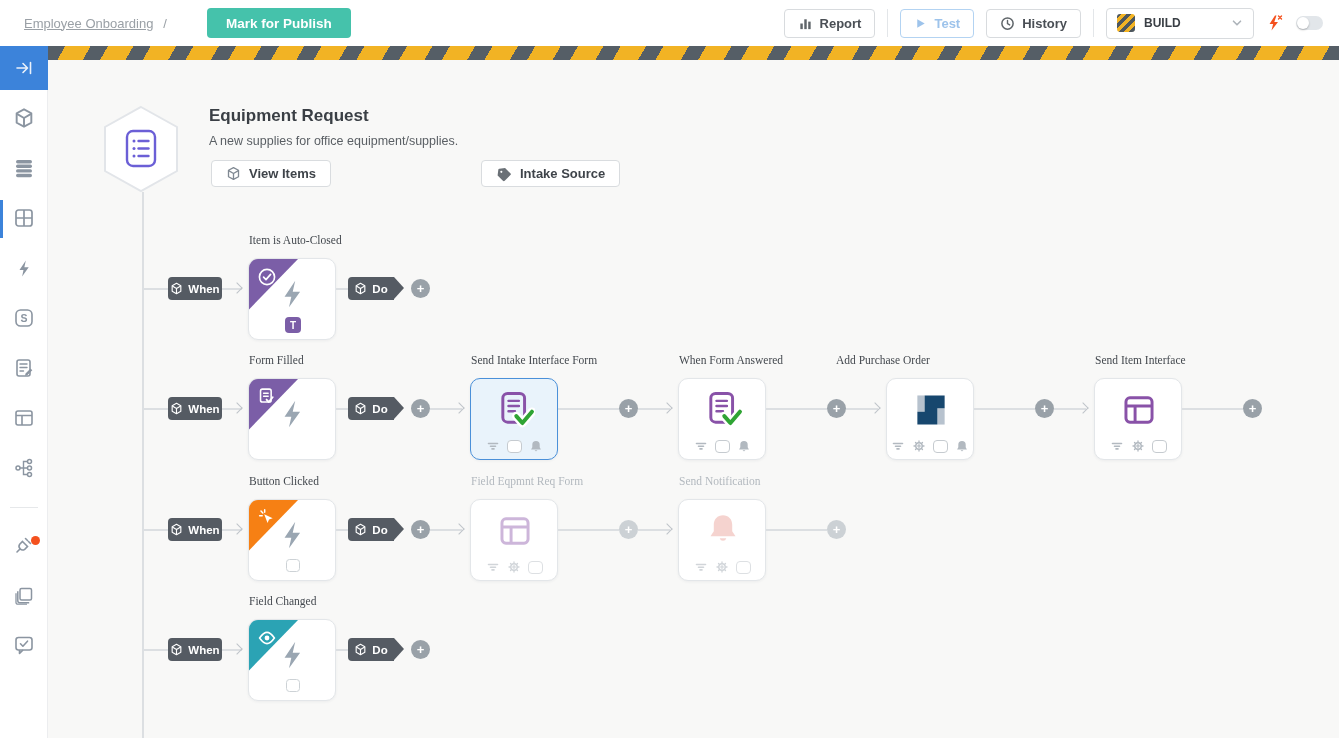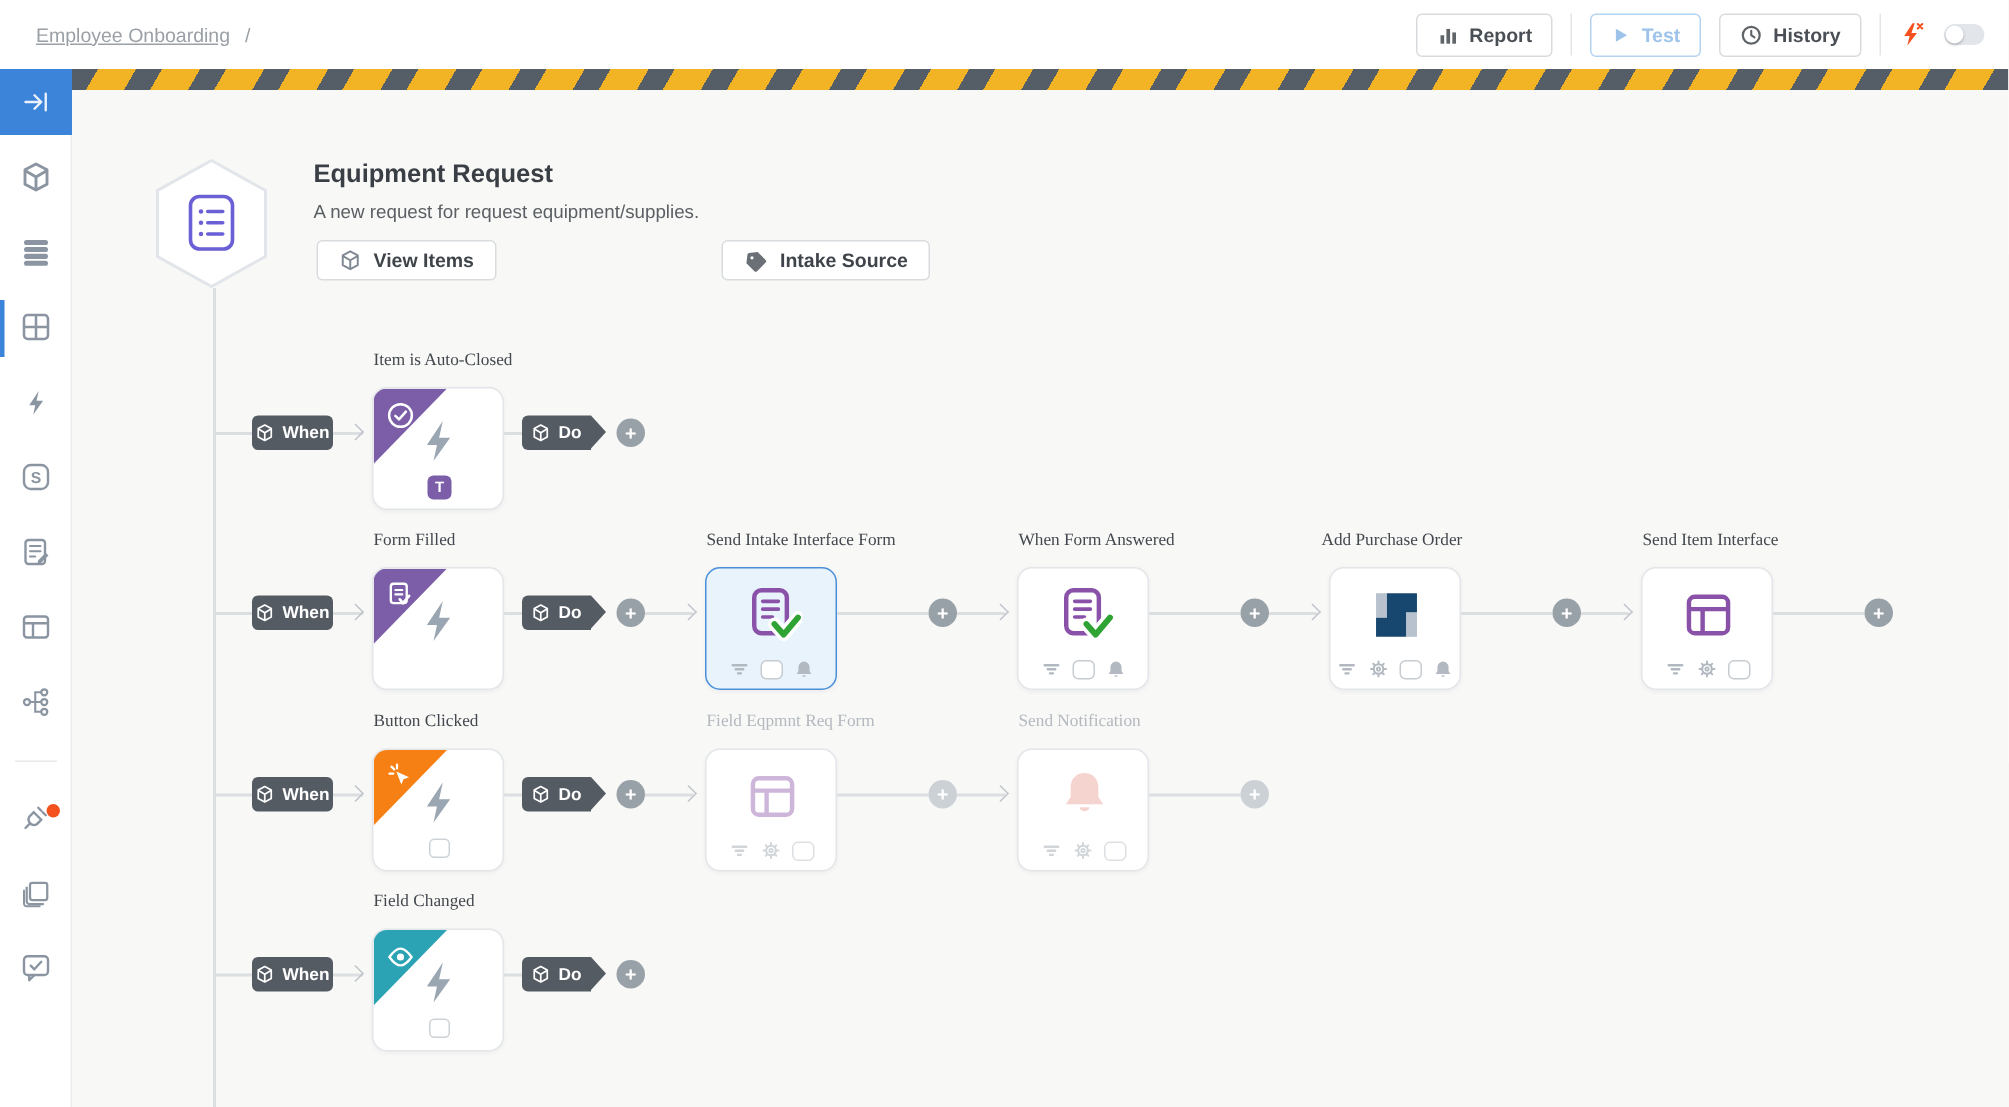--- a/index.html
+++ b/index.html
@@ -166,20 +166,21 @@
       <path d="M12.5 2l3 3M15.5 2l-3 3" stroke="#F4511E" stroke-width="1.4" stroke-linecap="round"></path>
     </symbol>
   </defs>
 </svg>
 
 <div id="app">
 
   <div class="topbar">
     <a class="crumb-link">Employee Onboarding</a>
     <span class="crumb-sep">/</span>
+    <button class="publish-btn">Mark for Publish</button>
 
     <div class="tb-right">
       <button class="tb-btn">
         <svg width="15" height="15" style="color:#5F6569">
             <use href="#i-bars"></use>
           </svg>
         <span>Report</span>
       </button>
       <div class="tb-divider"></div>
       <button class="tb-btn test">
@@ -188,20 +189,27 @@
           </svg>
         <span>Test</span>
       </button>
       <button class="tb-btn">
         <svg width="15" height="15" style="color:#5F6569">
             <use href="#i-clock"></use>
           </svg>
         <span>History</span>
       </button>
       <div class="tb-divider"></div>
+      <div class="build-select">
+        <span class="hazard-chip"></span>
+        <span class="build-label">BUILD</span>
+        <svg width="12" height="12" style="color:#AEB4BA">
+            <use href="#i-chev-down"></use>
+          </svg>
+      </div>
       <svg width="18" height="18">
           <use href="#i-bolt-x"></use>
         </svg>
       <div class="toggle">
           <div class="toggle-knob"></div>
         </div>
     </div>
   </div>
 
   <div class="hazard-stripe"></div>
@@ -298,21 +306,21 @@
         <rect x="25" y="27" width="28" height="35" rx="6" fill="none" stroke="#6B5FD6" stroke-width="2.4"></rect>
         <circle cx="32" cy="37" r="1.5" fill="#6B5FD6"></circle>
           <path d="M36.5 37h10" stroke="#6B5FD6" stroke-width="2.4" stroke-linecap="round"></path>
         <circle cx="32" cy="44.5" r="1.5" fill="#6B5FD6"></circle>
           <path d="M36.5 44.5h10" stroke="#6B5FD6" stroke-width="2.4" stroke-linecap="round"></path>
         <circle cx="32" cy="52" r="1.5" fill="#6B5FD6"></circle>
           <path d="M36.5 52h10" stroke="#6B5FD6" stroke-width="2.4" stroke-linecap="round"></path>
       </g>
     </svg>
     <div class="flow-title">Equipment Request</div>
-    <div class="flow-desc">A new request for request equipment/supplies.</div>
+    <div class="flow-desc">A new supplies for office equipment/supplies.</div>
     <button class="hdr-btn" style="left:211px">
       <svg width="15" height="15" viewBox="0 0 24 24" style="color:#808993">
           <use href="#i-cube"></use>
         </svg>
       <span>View Items</span>
     </button>
     <button class="hdr-btn" style="left:481px">
       <svg width="16" height="16" style="color:#6A7076">
           <use href="#i-tag"></use>
         </svg>
@@ -413,21 +421,21 @@
         <svg width="14" height="14">
             <use href="#i-bell-mini"></use>
           </svg>
       </div>
     </div>
     <div class="line" style="left:766px;top:408px;width:61px"></div>
     <div class="plus" style="left:827px;top:399px">+</div>
     <div class="line" style="left:846px;top:408px;width:32px"></div>
     <div class="chev" style="left:871px;top:404px"></div>
 
-    <div class="card-label" style="left:881px;top:354px">Add Purchase Order</div>
+    <div class="card-label" style="left:836px;top:354px">Add Purchase Order</div>
     <div class="card" style="left:886px;top:378px">
       <svg class="main-ic" width="40" height="40" viewBox="0 0 44 44">
           <use href="#i-netsuite"></use>
         </svg>
       <div class="minis">
         <svg width="14" height="14">
             <use href="#i-filter"></use>
           </svg>
         <svg width="14" height="14">
             <use href="#i-gear"></use>

